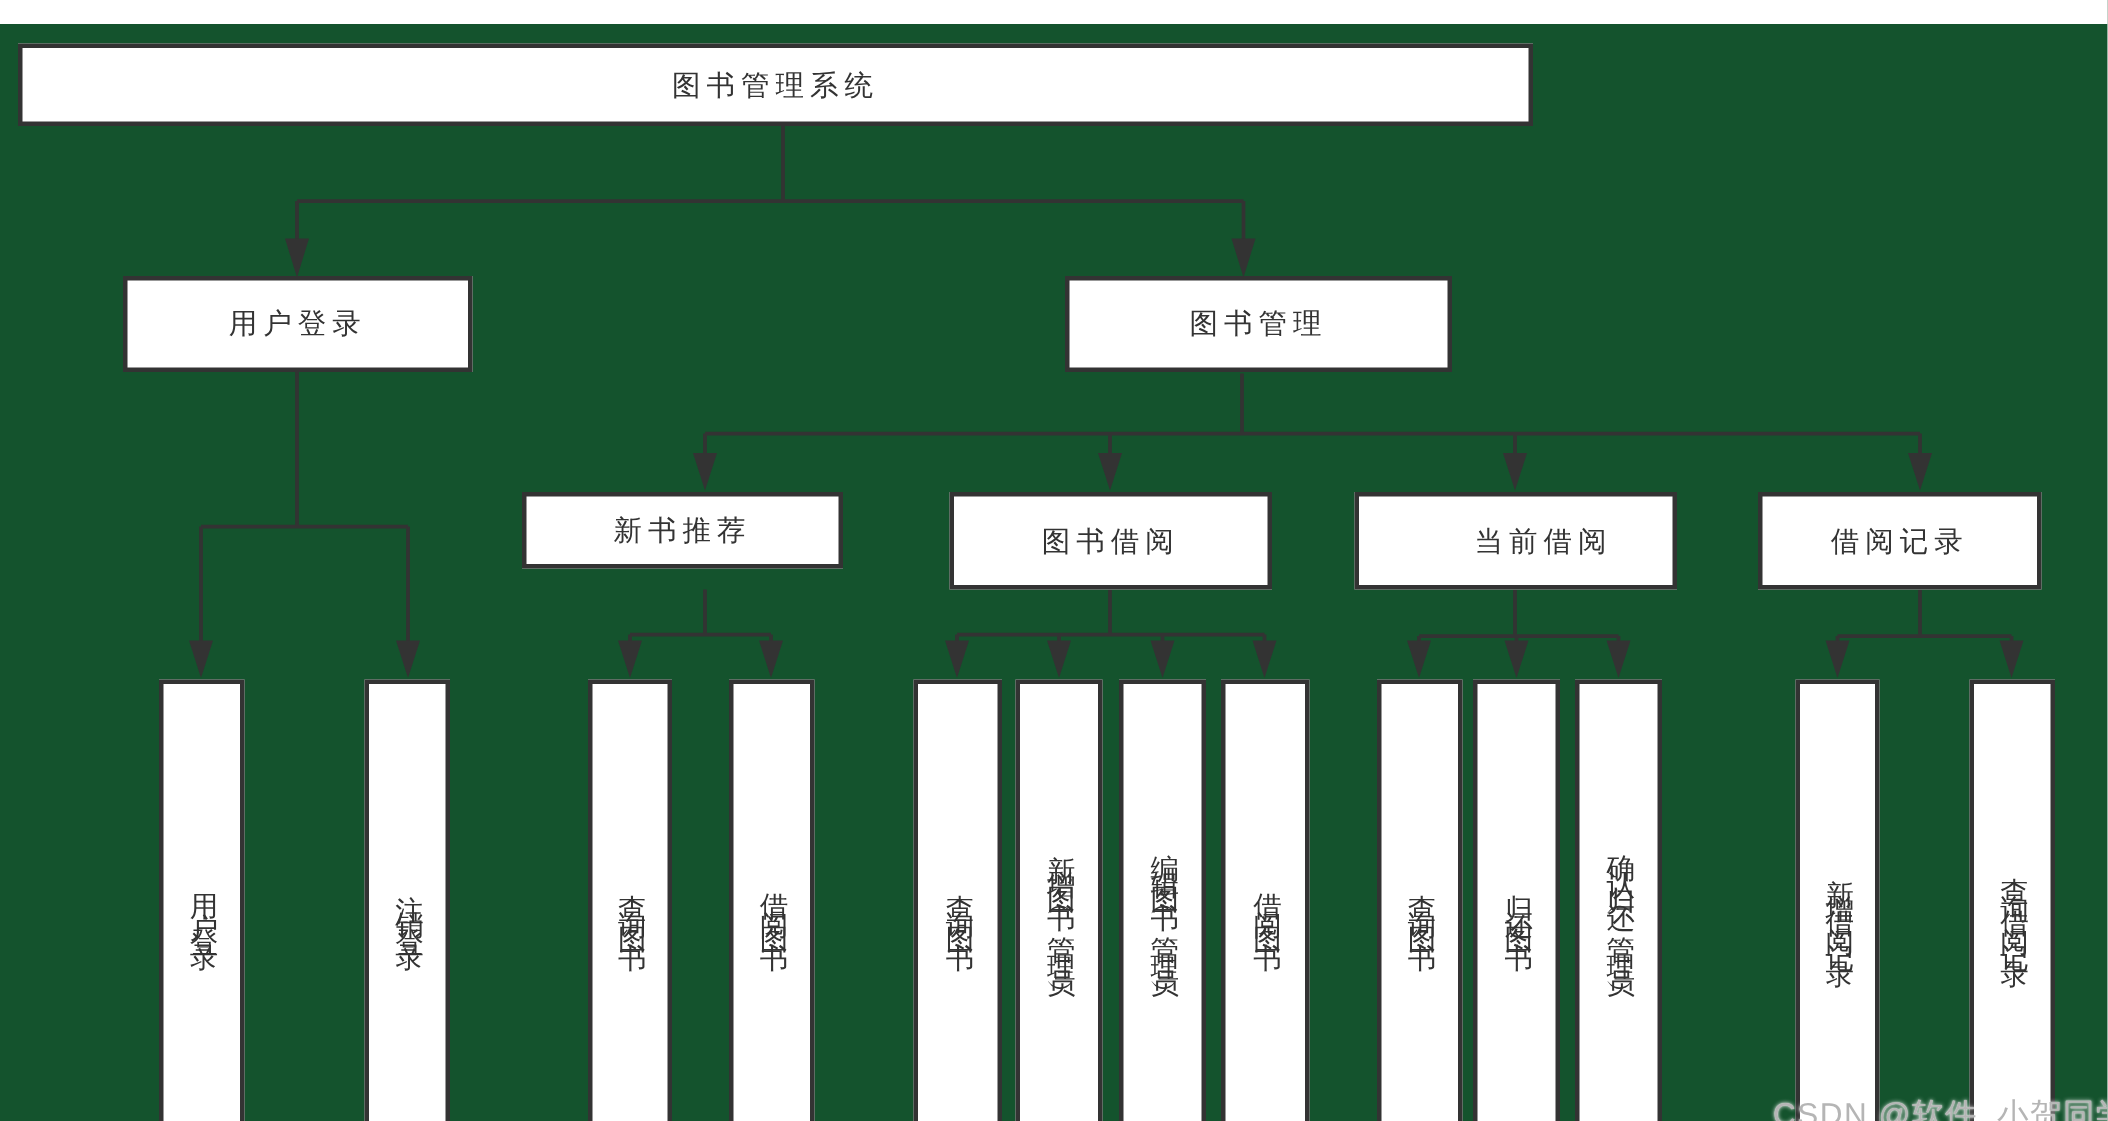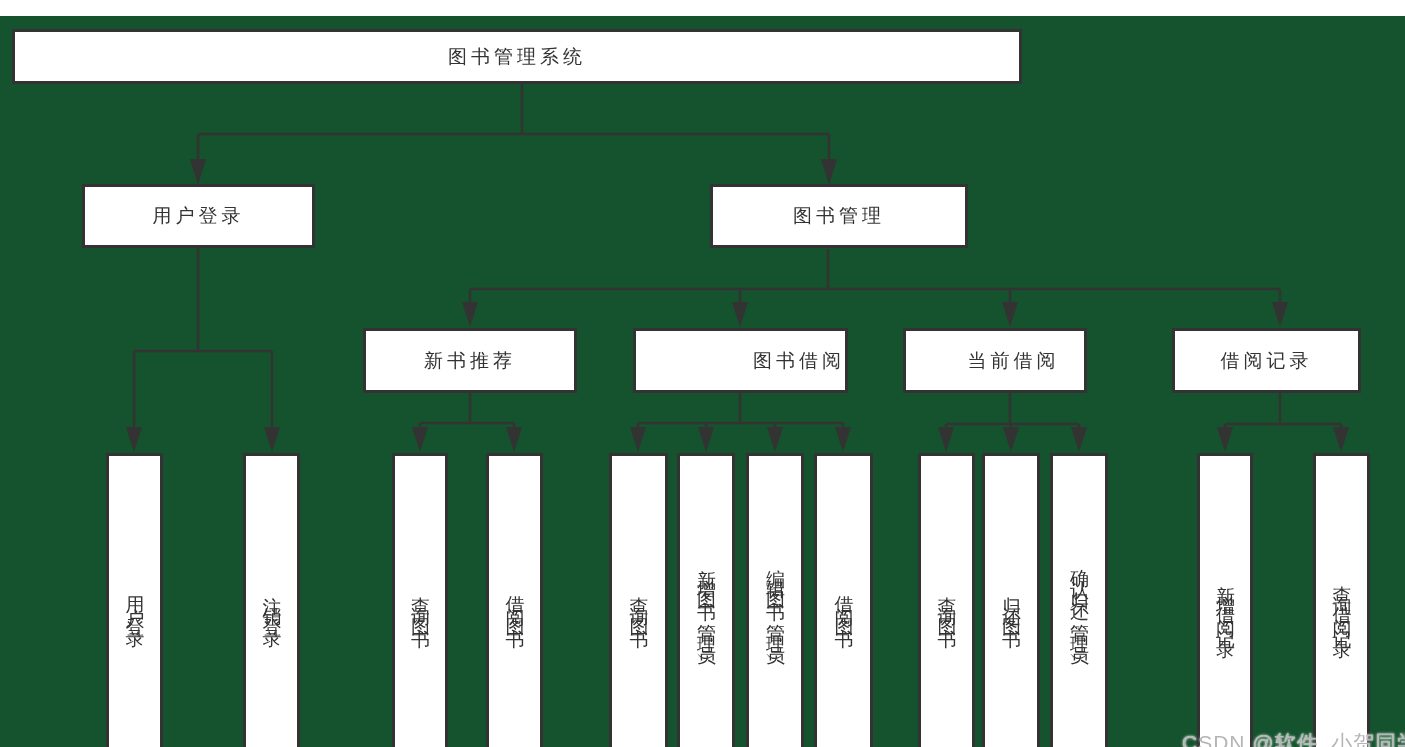--- a/index.html
+++ b/index.html
@@ -81,27 +81,27 @@
     <span>图书管理系统</span>
   </div>
 
   <div class="hbox" style="left:82px; top:168px; width:233px; height:64px;">
     <span>用户登录</span>
   </div>
   <div class="hbox" style="left:710px; top:168px; width:258px; height:64px;">
     <span>图书管理</span>
   </div>
 
-  <div class="hbox" style="left:363px; top:312px; width:214px; height:65px;">
+  <div class="hbox" style="left:348px; top:312px; width:214px; height:51px;">
     <span>新书推荐</span>
   </div>
-  <div class="hbox" style="left:633px; top:312px; width:215px; height:65px;justify-content:flex-end;">
+  <div class="hbox" style="left:633px; top:312px; width:215px; height:65px;">
     <span>图书借阅</span>
   </div>
-  <div class="hbox" style="left:903px; top:312px; width:184px; height:65px;padding-left:37px;">
+  <div class="hbox" style="left:903px; top:312px; width:215px; height:65px;padding-left:37px;">
     <span>当前借阅</span>
   </div>
   <div class="hbox" style="left:1172px; top:312px; width:189px; height:65px;">
     <span>借阅记录</span>
   </div>
 
   <div class="vbox" style="left:106px; top:437px; width:57px; height:300px;">
     <span>用户登录</span>
   </div>
   <div class="vbox" style="left:243px; top:437px; width:57px; height:300px;">

